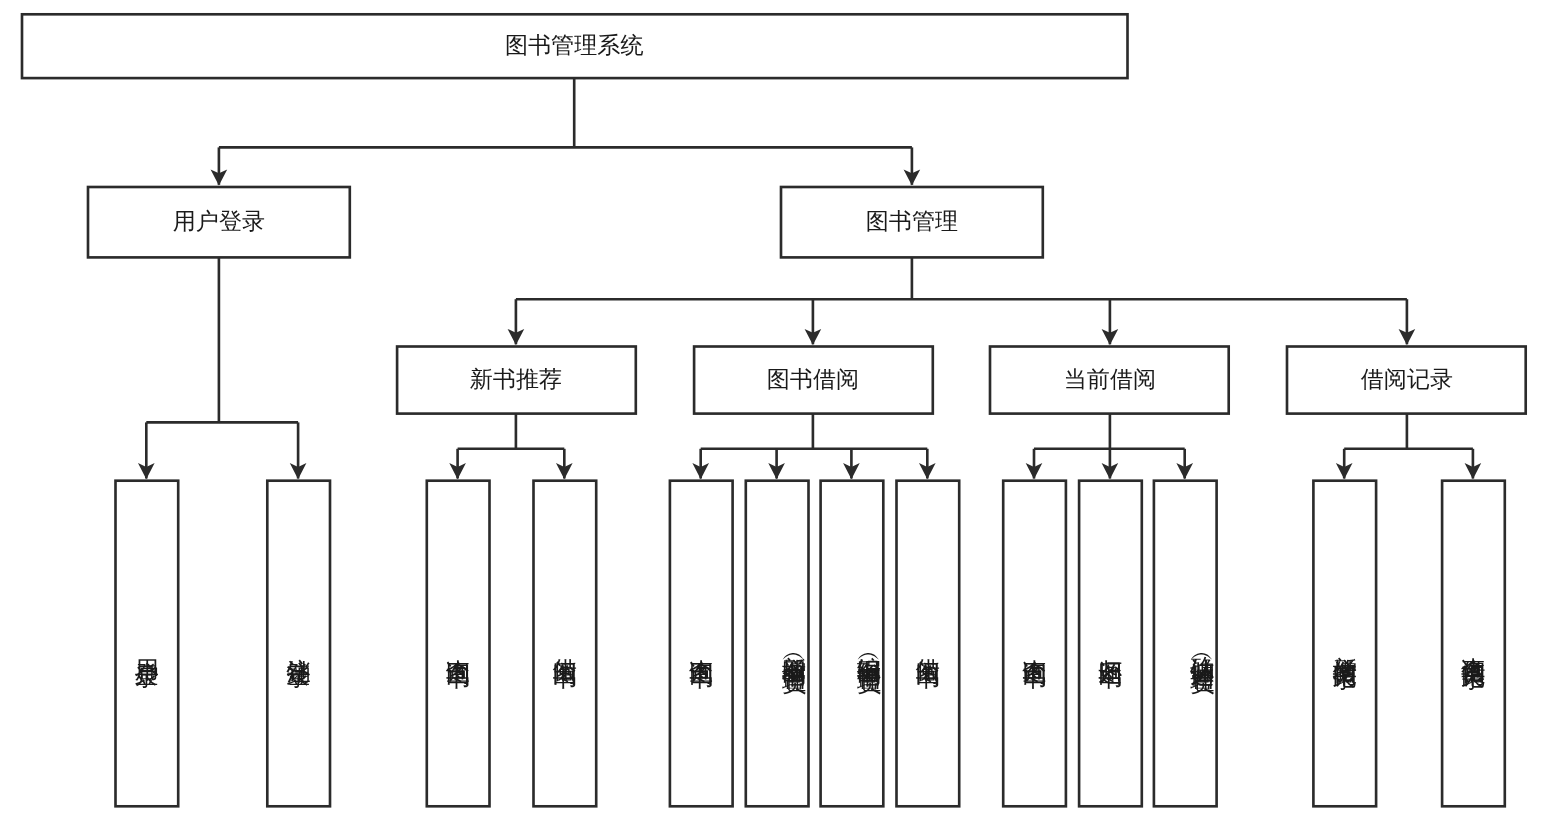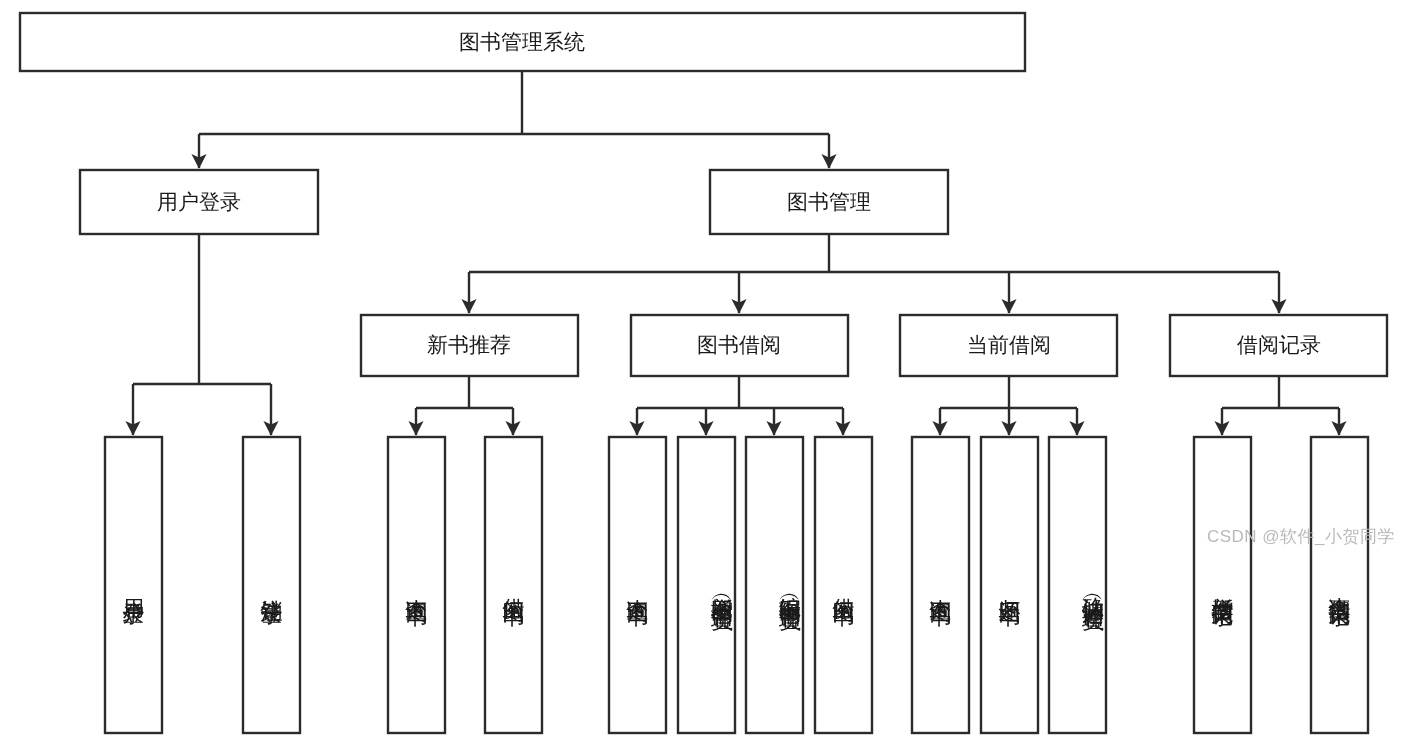--- a/index.html
+++ b/index.html
@@ -191,15 +191,14 @@
   <div class="vlabel" style="left:912px; top:437px; width:57px; height:296px;">查询图书</div>
 
   <div class="vlabel" style="left:981px; top:437px; width:57px; height:296px;">归还图书</div>
 
   <div class="vlabel" style="left:1049px; top:437px; width:57px; height:296px; align-items:flex-start; padding-top:6px; box-sizing:border-box;">确认归还（管理员）</div>
 
   <div class="vlabel" style="left:1194px; top:437px; width:57px; height:296px;">新增借阅记录</div>
 
   <div class="vlabel" style="left:1311px; top:437px; width:57px; height:296px;">查询借阅记录</div>
 
-  <div class="watermark">CSDN @软件_小贺同学</div>
 
 </div>
 
 </body></html>

